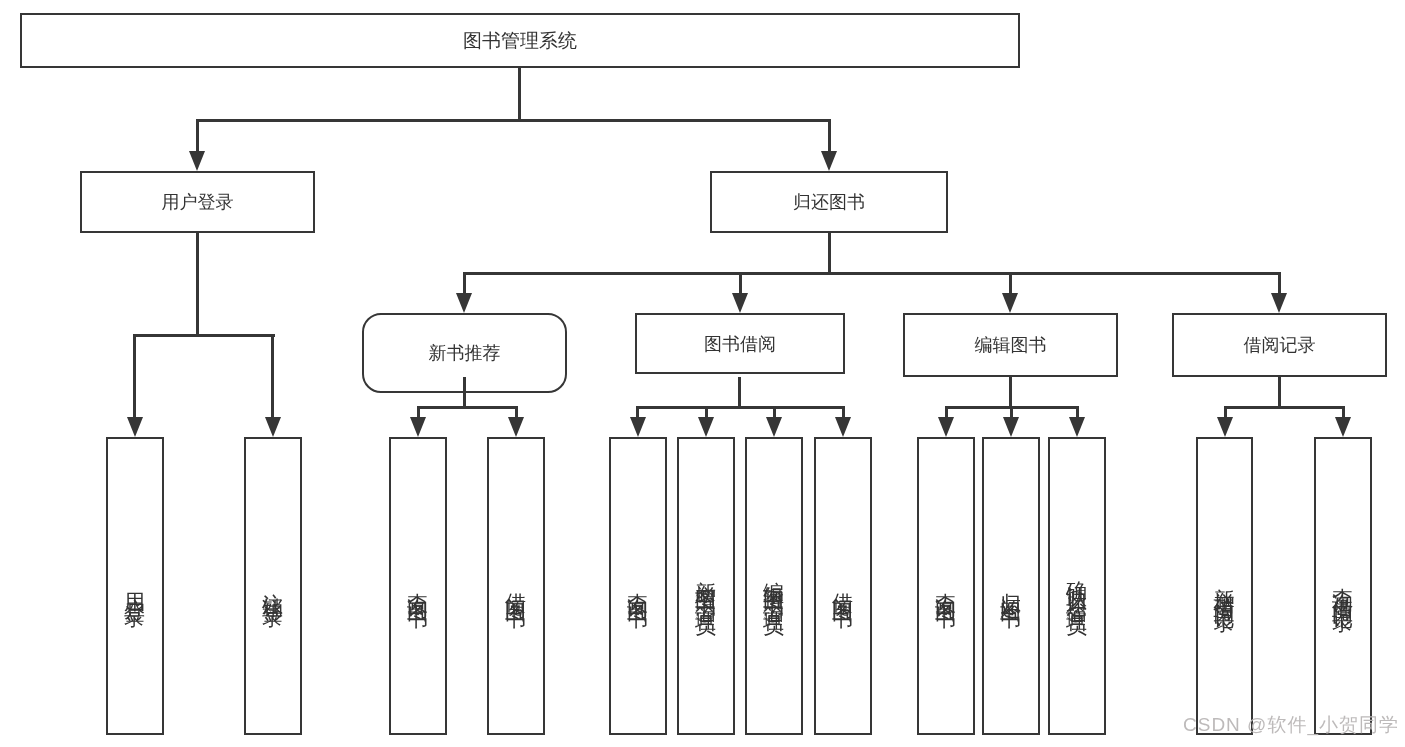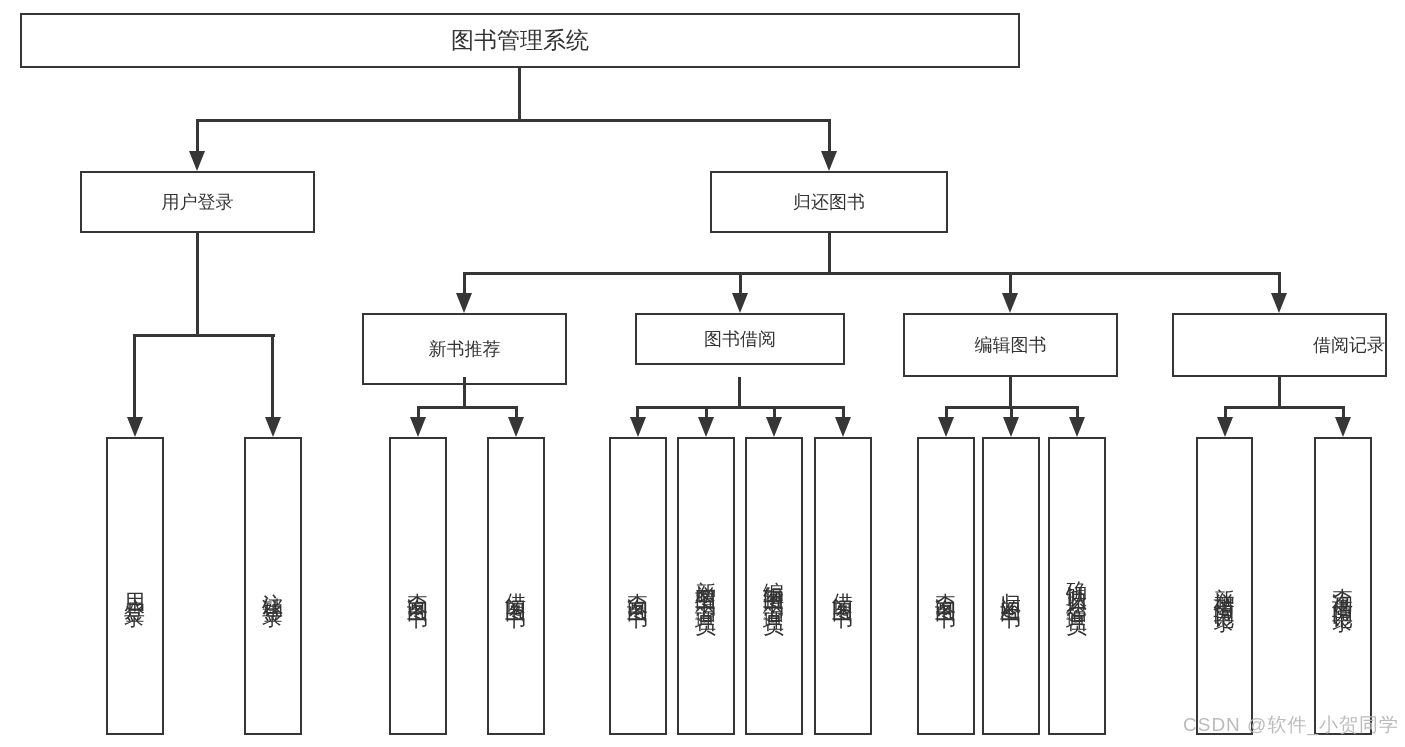--- a/index.html
+++ b/index.html
@@ -14,21 +14,21 @@
     position:absolute;
     background:#ffffff;
     border:2px solid #363636;
     box-sizing:border-box;
     display:flex;
     align-items:center;
     justify-content:center;
     color:#333333;
     text-align:center;
   }
-  .node.h-root{font-size:23px;}
+  .node.h-root{font-size:19px;}
   .node.h-lvl{font-size:18px;}
   .node.leaf{
     font-size:21px;
     writing-mode:vertical-rl;
     text-orientation:mixed;
     letter-spacing:5px;
     line-height:1.0;
   }
   .vline{position:absolute;width:3px;background:#363636;}
   .hline{position:absolute;height:3px;background:#363636;}
@@ -81,30 +81,30 @@
   <div class="hline" style="left:463px;top:272px;width:818px;"></div>
   <div class="vline" style="left:463px;top:272px;height:25px;"></div>
   <div class="arrow" style="left:456px;top:293px;"></div>
   <div class="vline" style="left:739px;top:272px;height:25px;"></div>
   <div class="arrow" style="left:732px;top:293px;"></div>
   <div class="vline" style="left:1009px;top:272px;height:25px;"></div>
   <div class="arrow" style="left:1002px;top:293px;"></div>
   <div class="vline" style="left:1278px;top:272px;height:25px;"></div>
   <div class="arrow" style="left:1271px;top:293px;"></div>
 
-  <div class="node h-lvl" style="left:362px;top:313px;width:205px;height:72px;">
+  <div class="node h-lvl" style="left:362px;top:313px;width:205px;height:80px;border-radius:19px;">
     <span>新书推荐</span>
   </div>
-  <div class="node h-lvl" style="left:635px;top:313px;width:210px;height:52px;">
+  <div class="node h-lvl" style="left:635px;top:313px;width:210px;height:61px;">
     <span>图书借阅</span>
   </div>
   <div class="node h-lvl" style="left:903px;top:313px;width:215px;height:64px;">
     <span>编辑图书</span>
   </div>
-  <div class="node h-lvl" style="left:1172px;top:313px;width:215px;height:64px;justify-content:flex-end;">
+  <div class="node h-lvl" style="left:1172px;top:313px;width:215px;height:64px;">
     <span>借阅记录</span>
   </div>
 
   <div class="vline" style="left:463px;top:377px;height:31px;"></div>
   <div class="hline" style="left:417px;top:406px;width:101px;"></div>
   <div class="vline" style="left:417px;top:406px;height:14px;"></div>
   <div class="arrow" style="left:410px;top:417px;"></div>
   <div class="vline" style="left:515px;top:406px;height:14px;"></div>
   <div class="arrow" style="left:508px;top:417px;"></div>
 

